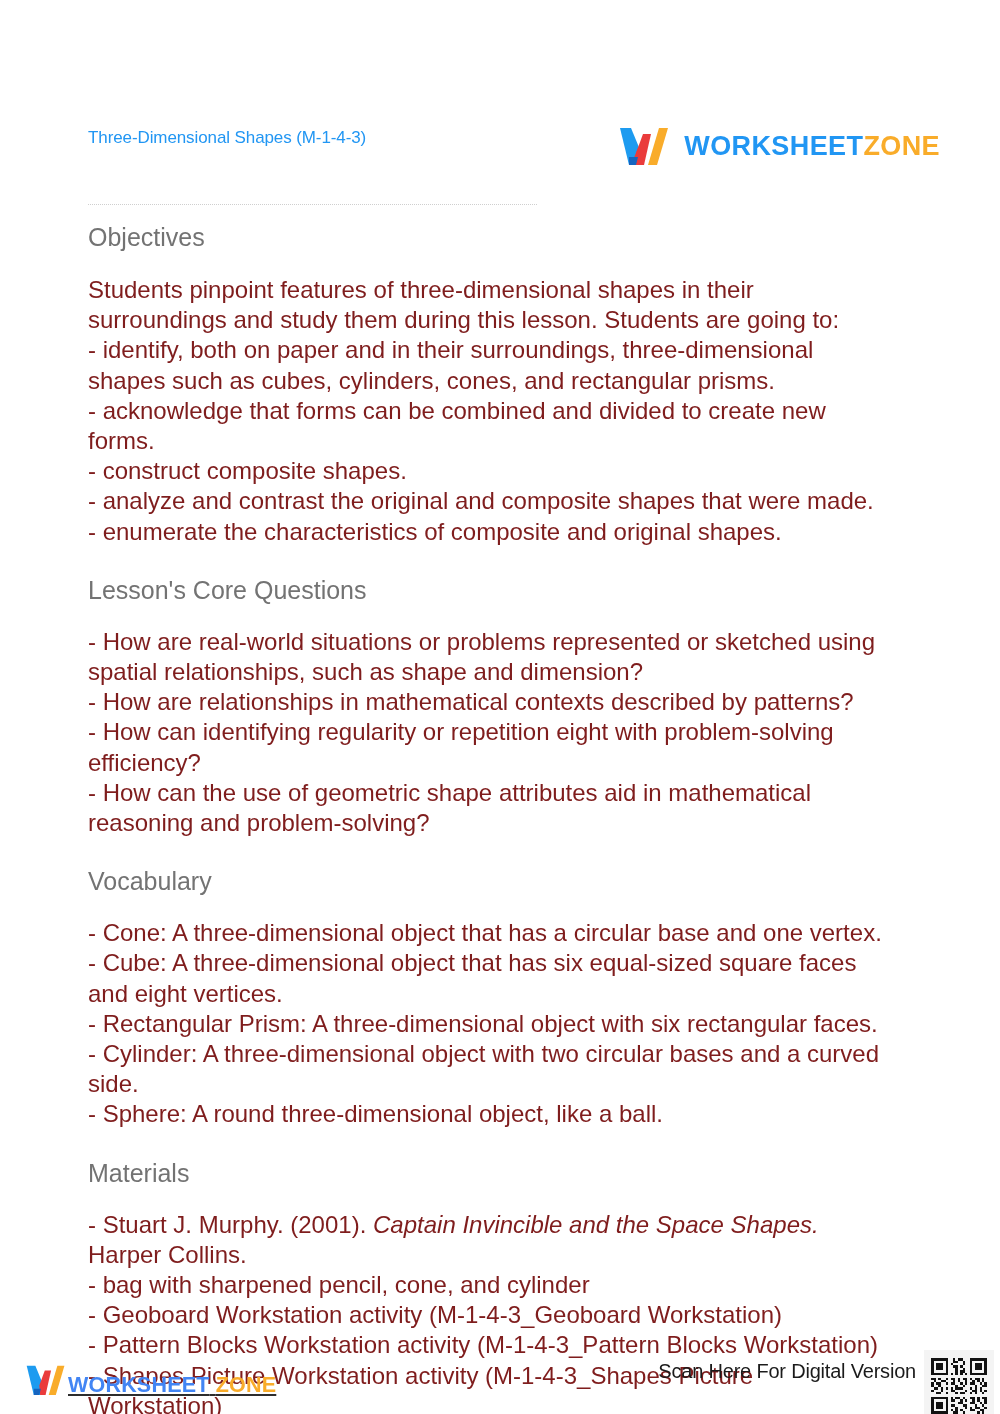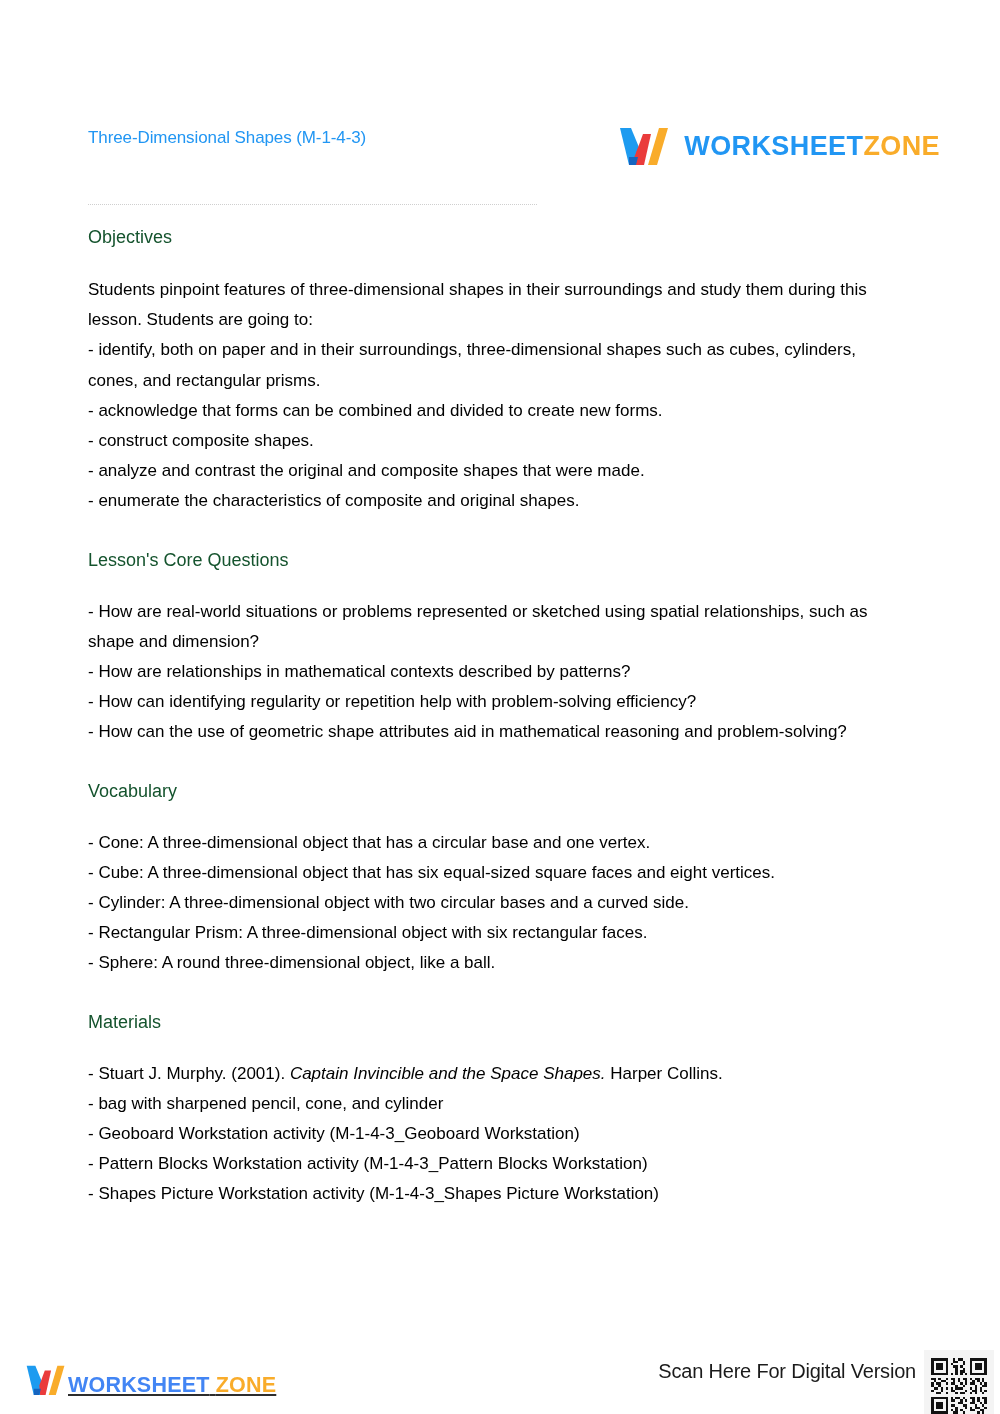--- a/index.html
+++ b/index.html
@@ -74,31 +74,31 @@
 
   
   .content {
     position: absolute;
     left: 88px;
     top: 222px;
     width: 800px;
   }
   .section { margin: 0 0 6px 0; }
   .section-title {
-    color: #14532d;
-    font-size: 18px;
+    color: #737373;
+    font-size: 25px;
     font-weight: 400;
     line-height: 30px;
     margin: 0 0 22px 0;
   }
   .section + .section { margin-top: 28px; }
   .body-line {
-    font-size: 17px;
+    font-size: 24px;
     line-height: 30.2px;
-    color: #000000;
+    color: #7f1d1d;
     margin: 0;
     font-weight: 400;
   }
   .body-line .ital { font-style: italic; text-align: right; }
 
   .sec-objectives .section-title { margin-bottom: 23px; }
   .sec-questions { margin-top: 35px; }
   .sec-vocab { margin-top: 35px; }
   .sec-materials { margin-top: 35px; }
 
@@ -188,30 +188,30 @@
       <p class="body-line">- acknowledge that forms can be combined and divided to create new forms.</p>
       <p class="body-line">- construct composite shapes.</p>
       <p class="body-line">- analyze and contrast the original and composite shapes that were made.</p>
       <p class="body-line">- enumerate the characteristics of composite and original shapes.</p>
     </div>
 
     <div class="section sec-questions">
       <div class="section-title">Lesson's Core Questions</div>
       <p class="body-line">- How are real-world situations or problems represented or sketched using spatial relationships, such as shape and dimension?</p>
       <p class="body-line">- How are relationships in mathematical contexts described by patterns?</p>
-      <p class="body-line">- How can identifying regularity or repetition help with problem-solving efficiency?</p>
+      <p class="body-line">- How can identifying regularity or repetition eight with problem-solving efficiency?</p>
       <p class="body-line">- How can the use of geometric shape attributes aid in mathematical reasoning and problem-solving?</p>
     </div>
 
     <div class="section sec-vocab">
       <div class="section-title">Vocabulary</div>
       <p class="body-line">- Cone: A three-dimensional object that has a circular base and one vertex.</p>
       <p class="body-line">- Cube: A three-dimensional object that has six equal-sized square faces and eight vertices.</p>
+      <p class="body-line">- Rectangular Prism: A three-dimensional object with six rectangular faces.</p>
       <p class="body-line">- Cylinder: A three-dimensional object with two circular bases and a curved side.</p>
-      <p class="body-line">- Rectangular Prism: A three-dimensional object with six rectangular faces.</p>
       <p class="body-line">- Sphere: A round three-dimensional object, like a ball.</p>
     </div>
 
     <div class="section sec-materials">
       <div class="section-title">Materials</div>
       <p class="body-line"><span>- Stuart J. Murphy. (2001). </span><span class="ital">Captain Invincible and the Space Shapes.</span><span> Harper Collins.</span></p>
       <p class="body-line">- bag with sharpened pencil, cone, and cylinder</p>
       <p class="body-line">- Geoboard Workstation activity (M-1-4-3_Geoboard Workstation)</p>
       <p class="body-line">- Pattern Blocks Workstation activity (M-1-4-3_Pattern Blocks Workstation)</p>
       <p class="body-line">- Shapes Picture Workstation activity (M-1-4-3_Shapes Picture Workstation)</p>

